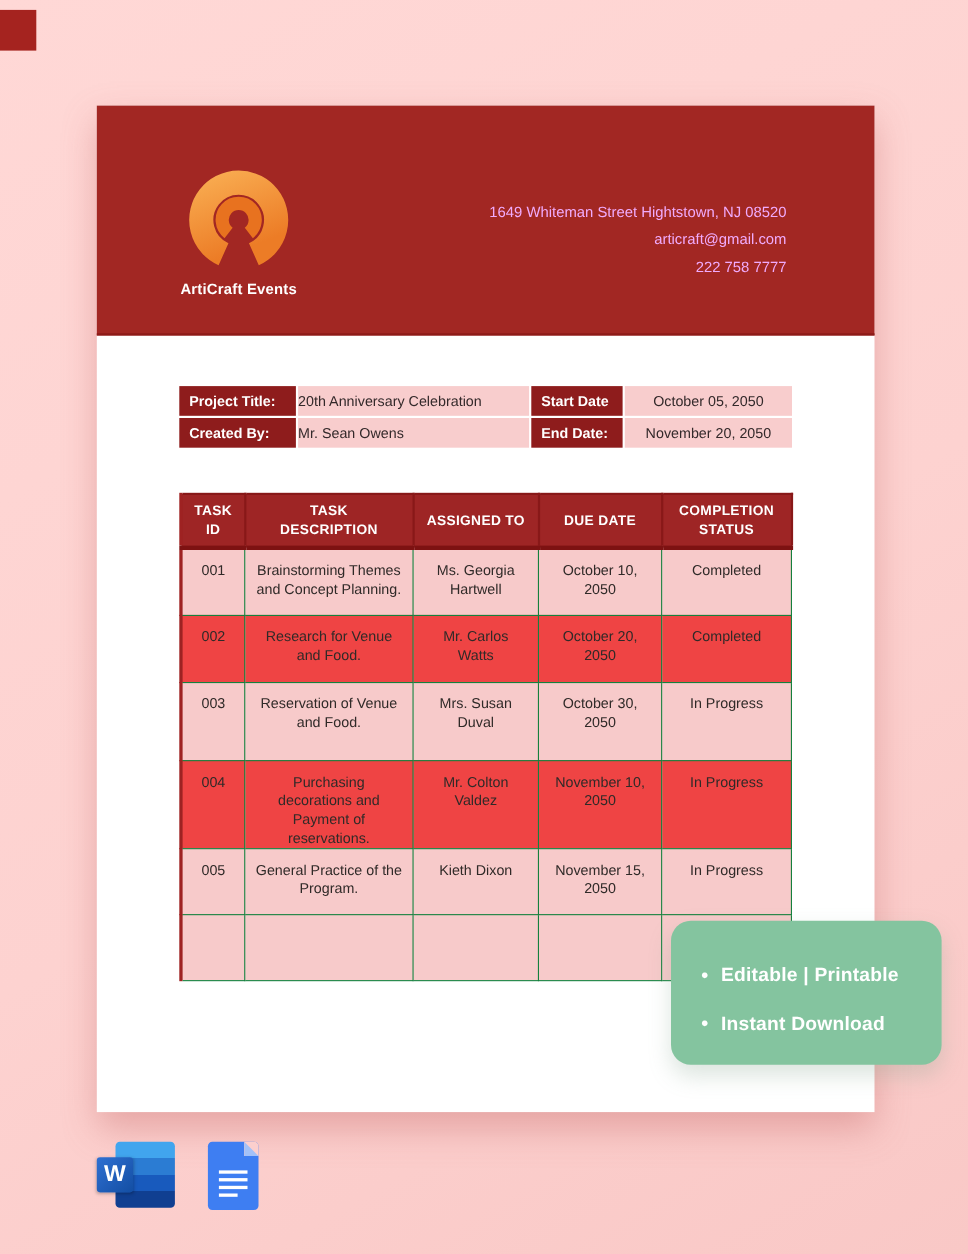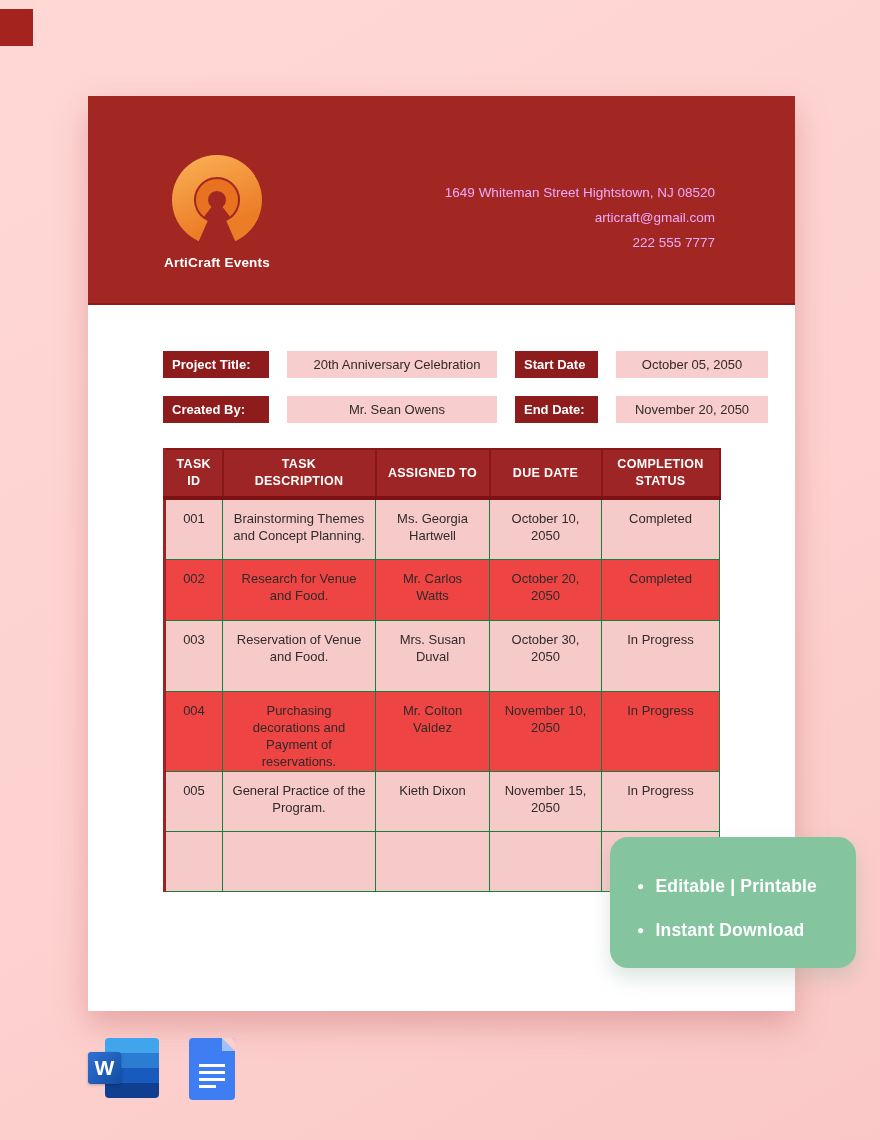--- a/index.html
+++ b/index.html
@@ -15,25 +15,25 @@
   }
   
   .paper-header{position:relative;height:209px;background:#a22723;border-bottom:2px solid #8c1b18;box-sizing:border-box;}
   .logo-wrap{position:absolute;left:62px;top:56px;width:134px;text-align:center;}
   .logo-wrap svg{width:100px;height:100px;display:block;margin:0 auto;}
   .brand{color:#fff;font-weight:bold;font-size:13.5px;margin-top:3px;letter-spacing:.2px;}
   .contact{position:absolute;right:80px;top:84px;text-align:right;color:#f0abfc;font-size:13.5px;line-height:25px;}
   
   .pi-grid{
     position:absolute;left:75px;top:255px;width:557px;
-    display:grid;grid-template-columns:106px 210px 83px 152px;gap:18px;
+    display:grid;grid-template-columns:106px 210px 83px 152px;gap:2px;
   }
   .pi-cell{height:27px;line-height:27px;font-size:13px;overflow:hidden;white-space:nowrap;}
   .pi-label{background:#8e1c1c;color:#fff;font-weight:bold;padding-left:9px;}
-  .pi-value{background:#f8cdcd;color:#33292a;padding-left:10px;text-align:center;}
+  .pi-value{background:#f8cdcd;color:#33292a;}
   .pi-value.centered{text-align:center;padding-left:0;}
   
   .task-table{
     position:absolute;left:75px;top:352px;border-collapse:collapse;table-layout:fixed;
     border-left:3px solid #9e2222;
     border-radius:13px;
   }
   .task-table th{
     background:#9e2525;border:2px solid #881818;border-bottom:4px solid #7d1212;
     color:#fff;font-size:12.5px;font-weight:bold;letter-spacing:.3px;
@@ -92,21 +92,21 @@
             </linearGradient>
           </defs>
           <path d="M 36.2 79.1 A 34 34 0 1 1 63.8 79.1" fill="none" stroke="url(#og)" stroke-width="22"></path>
           <path d="M 40.8 59.8 A 15 15 0 1 1 59.2 59.8" fill="none" stroke="#e8721f" stroke-width="12"></path>
         </svg>
         <div class="brand">ArtiCraft Events</div>
       </div>
       <div class="contact">
         <div>1649 Whiteman Street Hightstown, NJ 08520</div>
         <div>articraft@gmail.com</div>
-        <div>222 555 7777</div>
+        <div>222 758 7777</div>
       </div>
     </div>
 
     <div class="pi-grid">
       <div class="pi-cell pi-label">Project Title:</div>
       <div class="pi-cell pi-value">20th Anniversary Celebration</div>
       <div class="pi-cell pi-label">Start Date</div>
       <div class="pi-cell pi-value centered">October 05, 2050</div>
       <div class="pi-cell pi-label">Created By:</div>
       <div class="pi-cell pi-value">Mr. Sean Owens</div>

